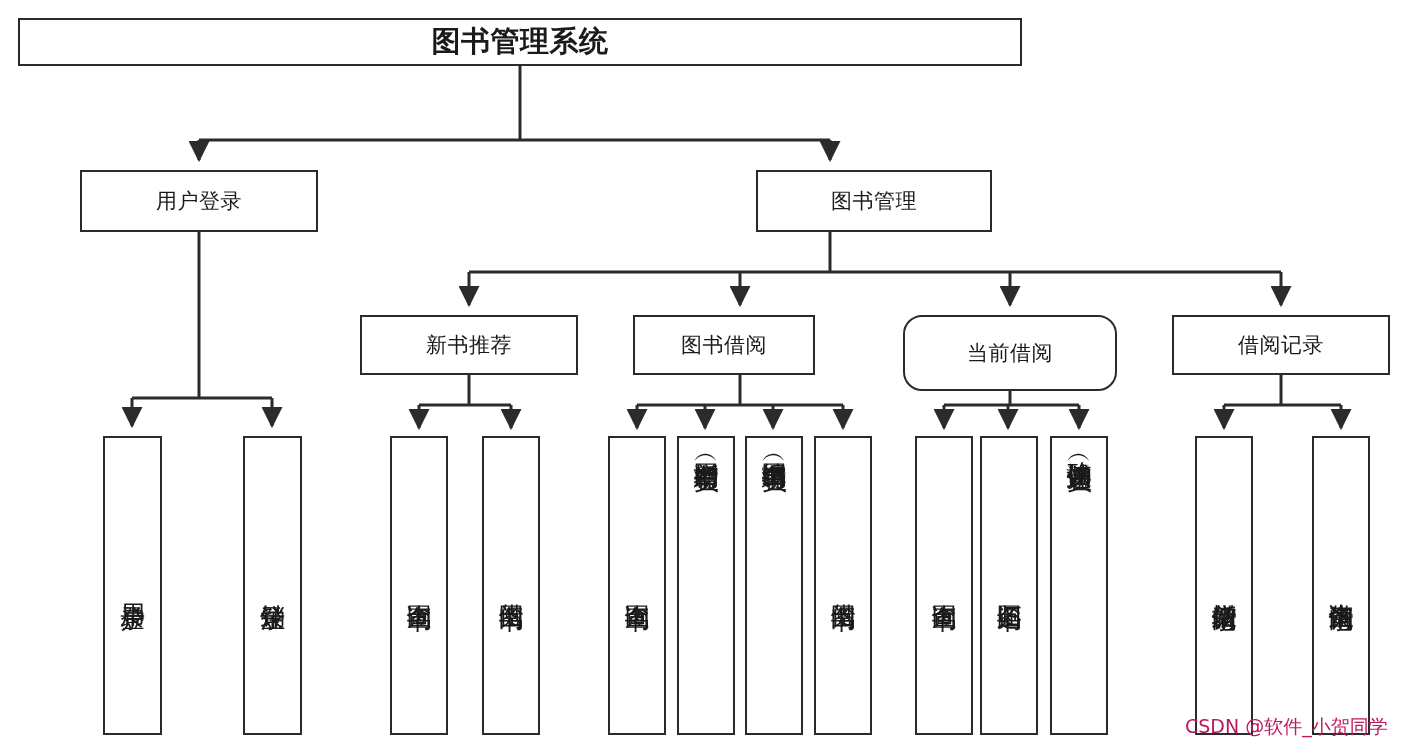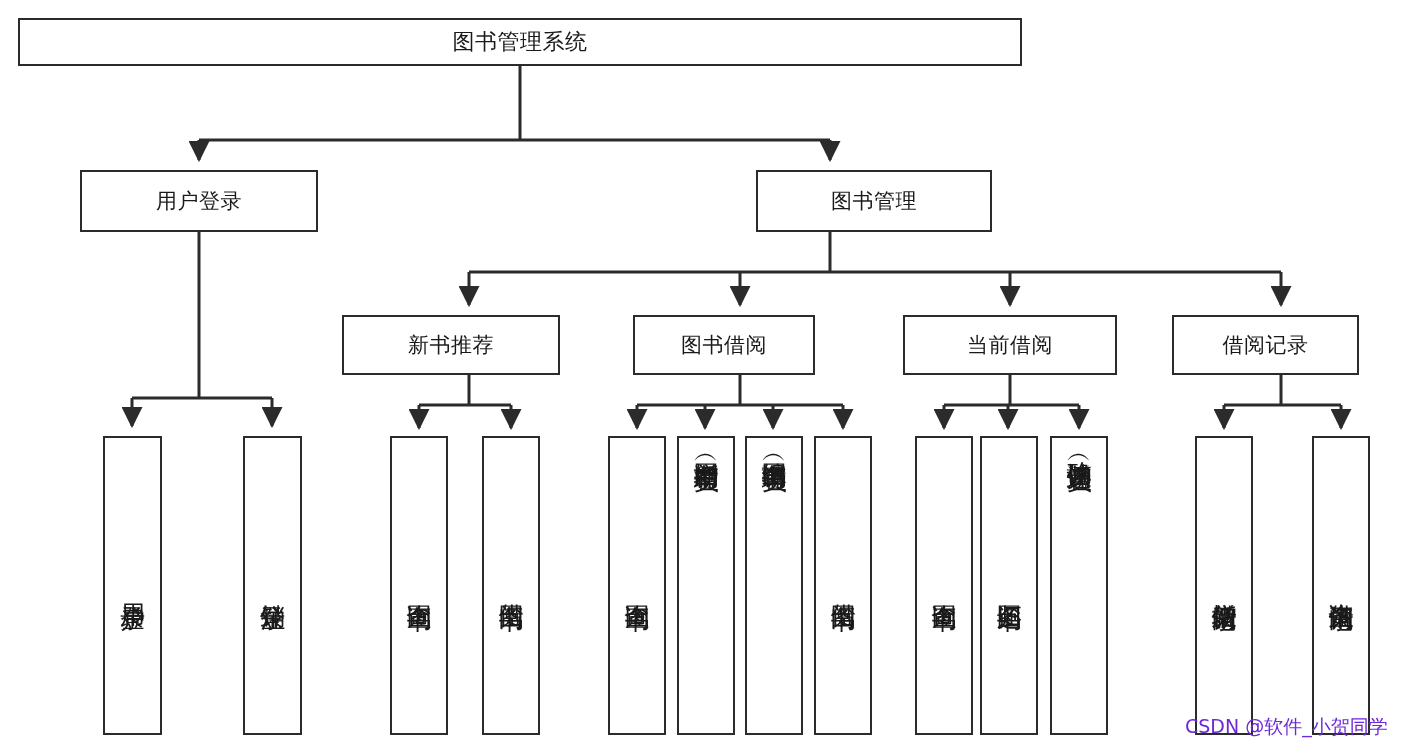--- a/index.html
+++ b/index.html
@@ -38,21 +38,22 @@
     letter-spacing: 0.5px;
     line-height: 1.15;
     white-space: nowrap;
   }
   
   .node.h .label {
     font-size: 21px;
     text-align: center;
   }
   .node.root .label {
-    font-size: 22px;
+    font-size: 29px;
+    font-weight: bold;
   }
   
   .node.v {
     align-items: center;
     justify-content: center;
     padding: 4px 0;
   }
   .node.v .label {
     writing-mode: vertical-rl;
     text-orientation: upright;
@@ -64,21 +65,21 @@
   }
   
   .node.v.tall {
     align-items: flex-start;
   }
   .watermark {
     position: absolute;
     left: 1185px;
     top: 714px;
     font-size: 19px;
-    color: #6d28d9;
+    color: #be185d;
     white-space: nowrap;
     z-index: 3;
     font-family: "DejaVu Sans", "Liberation Sans", sans-serif;
   }
 </style>
 </head>
 <body>
 
 <div id="stage">
 
@@ -136,30 +137,30 @@
     <span class="label">图书管理系统</span>
   </div>
 
   <div class="node h" style="left:80px; top:170px; width:238px; height:62px;">
     <span class="label">用户登录</span>
   </div>
   <div class="node h" style="left:712px; top:170px; width:236px; height:62px;margin-left:44px;">
     <span class="label">图书管理</span>
   </div>
 
-  <div class="node h" style="left:342px; top:315px; width:218px; height:60px;">
+  <div class="node h" style="left:360px; top:315px; width:218px; height:60px;">
     <span class="label">新书推荐</span>
   </div>
   <div class="node h" style="left:633px; top:315px; width:182px; height:60px;">
     <span class="label">图书借阅</span>
   </div>
-  <div class="node h" style="left:903px; top:315px; width:214px; height:60px;">
+  <div class="node h" style="left:903px; top:315px; width:214px; height:76px;border-radius:19px;">
     <span class="label">当前借阅</span>
   </div>
-  <div class="node h" style="left:1172px; top:315px; width:187px; height:60px;">
+  <div class="node h" style="left:1172px; top:315px; width:218px; height:60px;">
     <span class="label">借阅记录</span>
   </div>
 
   <div class="node v" style="left:103px; top:436px; width:59px; height:299px;">
     <span class="label">用户登录</span>
   </div>
   <div class="node v" style="left:243px; top:436px; width:59px; height:299px;">
     <span class="label">注销登录</span>
   </div>
 

